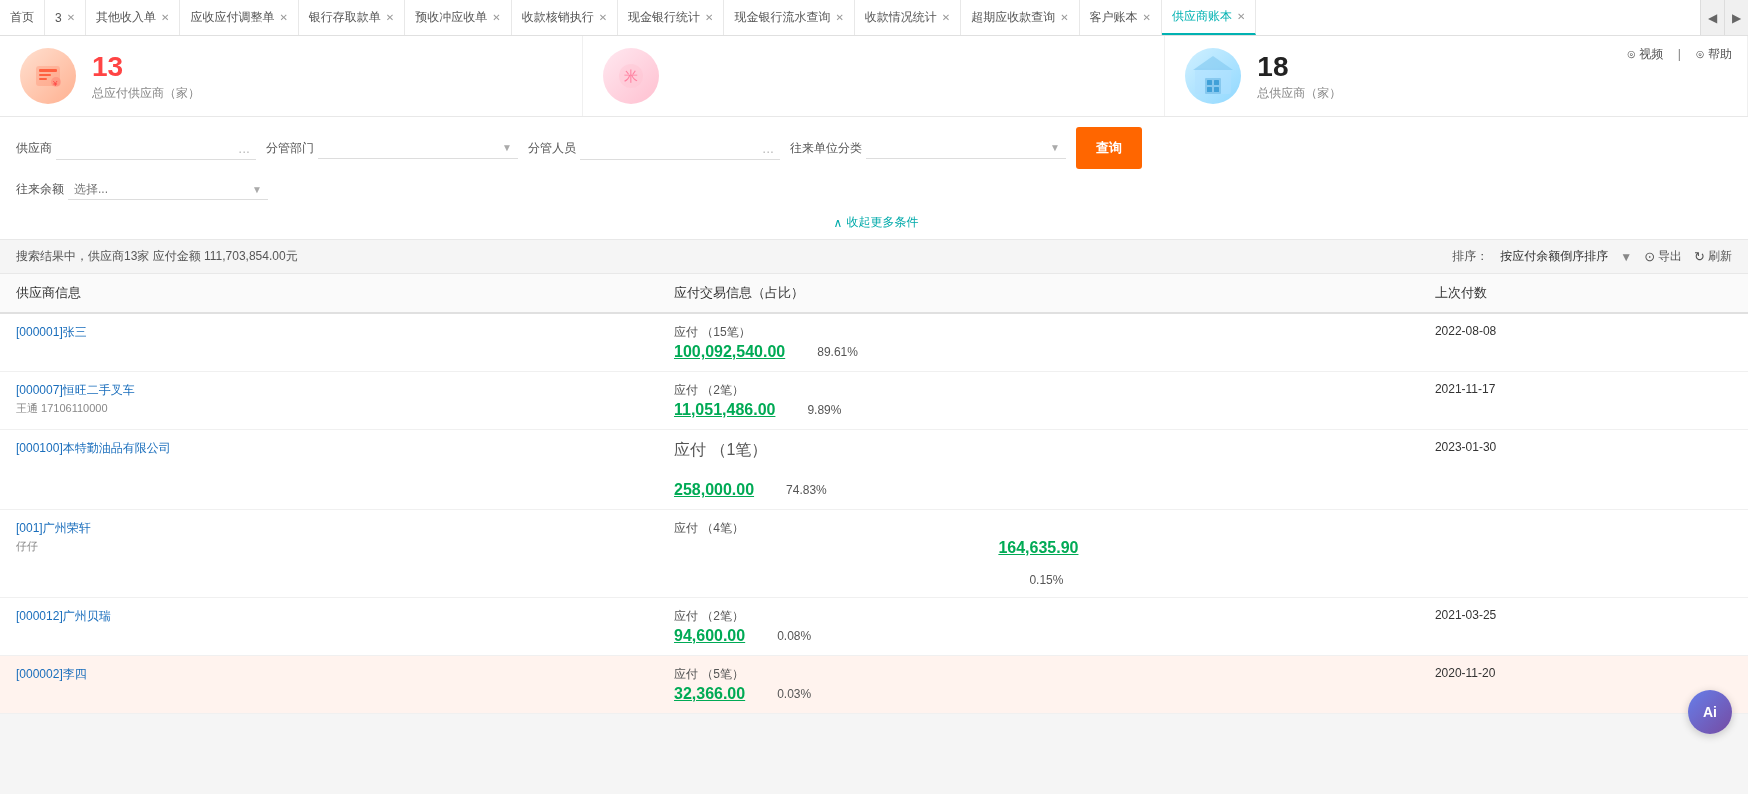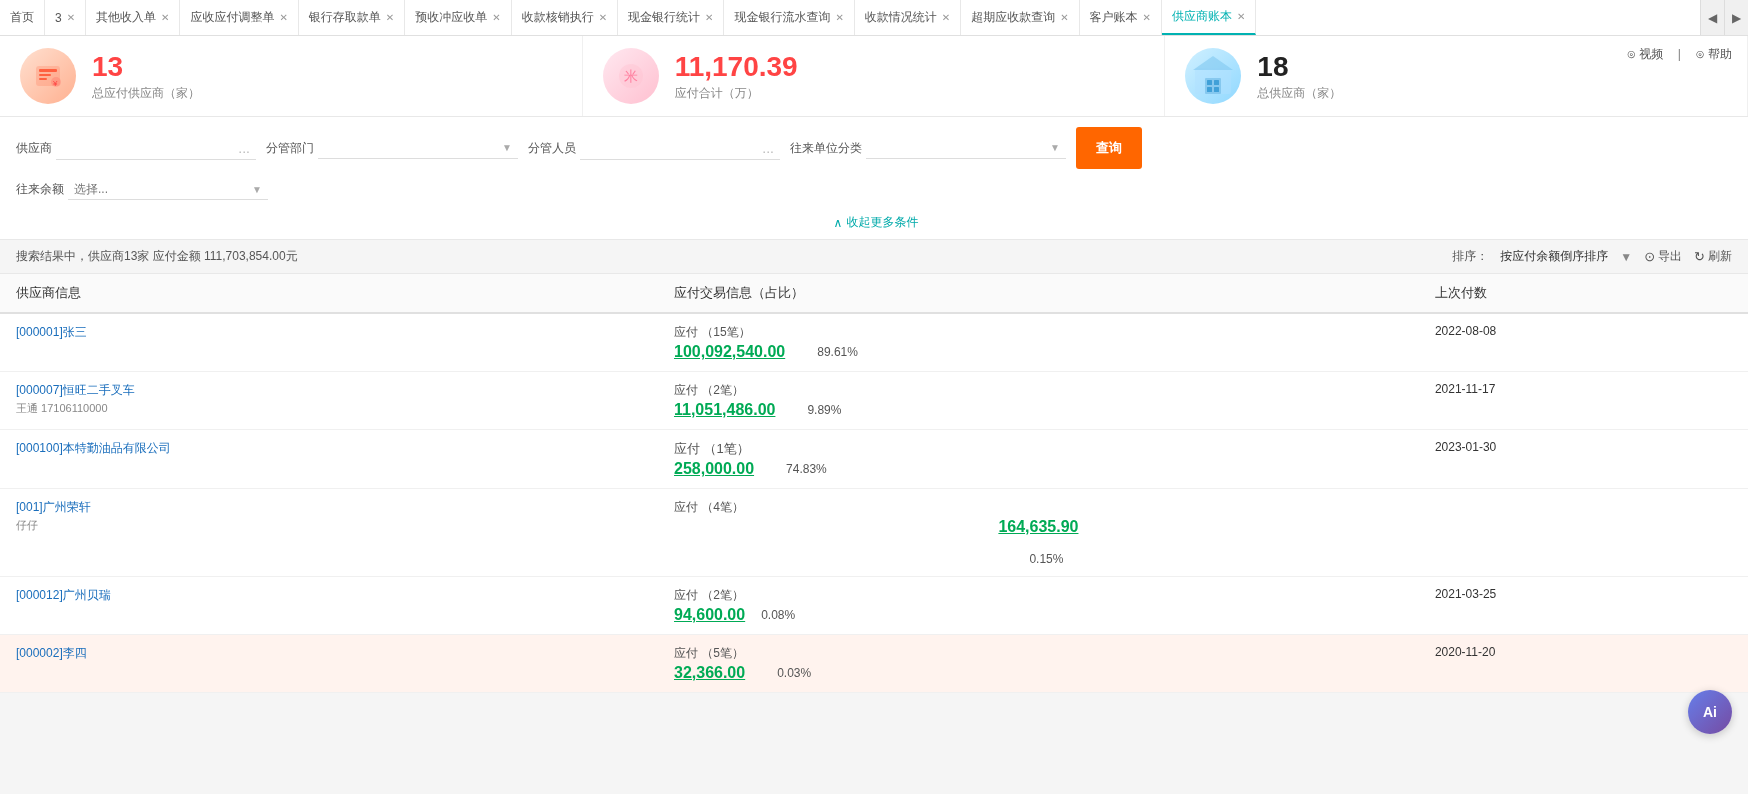--- a/index.html
+++ b/index.html
@@ -347,24 +347,20 @@
       <div class="stat-label">总应付供应商（家）</div>
     </div>
   </div>
 
   <div class="stat-block">
     <div class="stat-icon stat-icon-wheat icon-circle">
       <svg width="32" height="32" viewBox="0 0 32 32" fill="none">
         <circle cx="16" cy="16" r="12" fill="#ffc0d0" opacity="0.4"></circle>
         <text x="9" y="21" font-size="14" fill="#ff80a0">米</text>
       </svg>
-    </div>
-    <div>
-      <div class="stat-number">11,170.39</div>
-      <div class="stat-label">应付合计（万）</div>
     </div>
   </div>
 
   <div class="stat-block">
     <div class="stat-icon stat-icon-store icon-circle">
       <svg width="56" height="56" viewBox="0 0 56 56" fill="none">
         <rect x="10" y="20" width="36" height="26" rx="2" fill="#b0e0ff" opacity="0.5"></rect>
         <polygon points="8,22 28,8 48,22" fill="#80c8f0" opacity="0.6"></polygon>
         <rect x="20" y="30" width="16" height="16" rx="1" fill="#60b0e0" opacity="0.5"></rect>
         <rect x="22" y="32" width="5" height="5" rx="0.5" fill="#40a0d8"></rect>
@@ -509,21 +505,21 @@
       </div>
     </td>
           <td><span>2021-11-17</span></td>
         </tr>
         <tr>
           <td>
       <a class="supplier-link">[000100]本特勤油品有限公司</a>
       
     </td>
           <td>
-      <div style="color:#555; font-size:13px; margin-bottom:2px;">
+      <div style="color:#555; font-size:16px; margin-bottom:20px;">
         应付 <span style="color:#555;">（1笔）</span>
       </div>
       <div style="display:flex; align-items:center; gap:16px;">
         <a class="amount-value">258,000.00</a>
         <span class="percentage">74.83%</span>
       </div>
     </td>
           <td><span>2023-01-30</span></td>
         </tr>
         <tr>
@@ -544,21 +540,21 @@
         </tr>
         <tr>
           <td>
       <a class="supplier-link">[000012]广州贝瑞</a>
       
     </td>
           <td>
       <div style="color:#555; font-size:12px; margin-bottom:2px;">
         应付 <span style="color:#555;">（2笔）</span>
       </div>
-      <div style="display:flex; align-items:center; ">
+      <div style="display:flex; align-items:center; gap:16px;">
         <a class="amount-value">94,600.00</a>
         <span class="percentage">0.08%</span>
       </div>
     </td>
           <td><span>2021-03-25</span></td>
         </tr>
         <tr class="highlighted">
           <td>
       <a class="supplier-link">[000002]李四</a>
       

